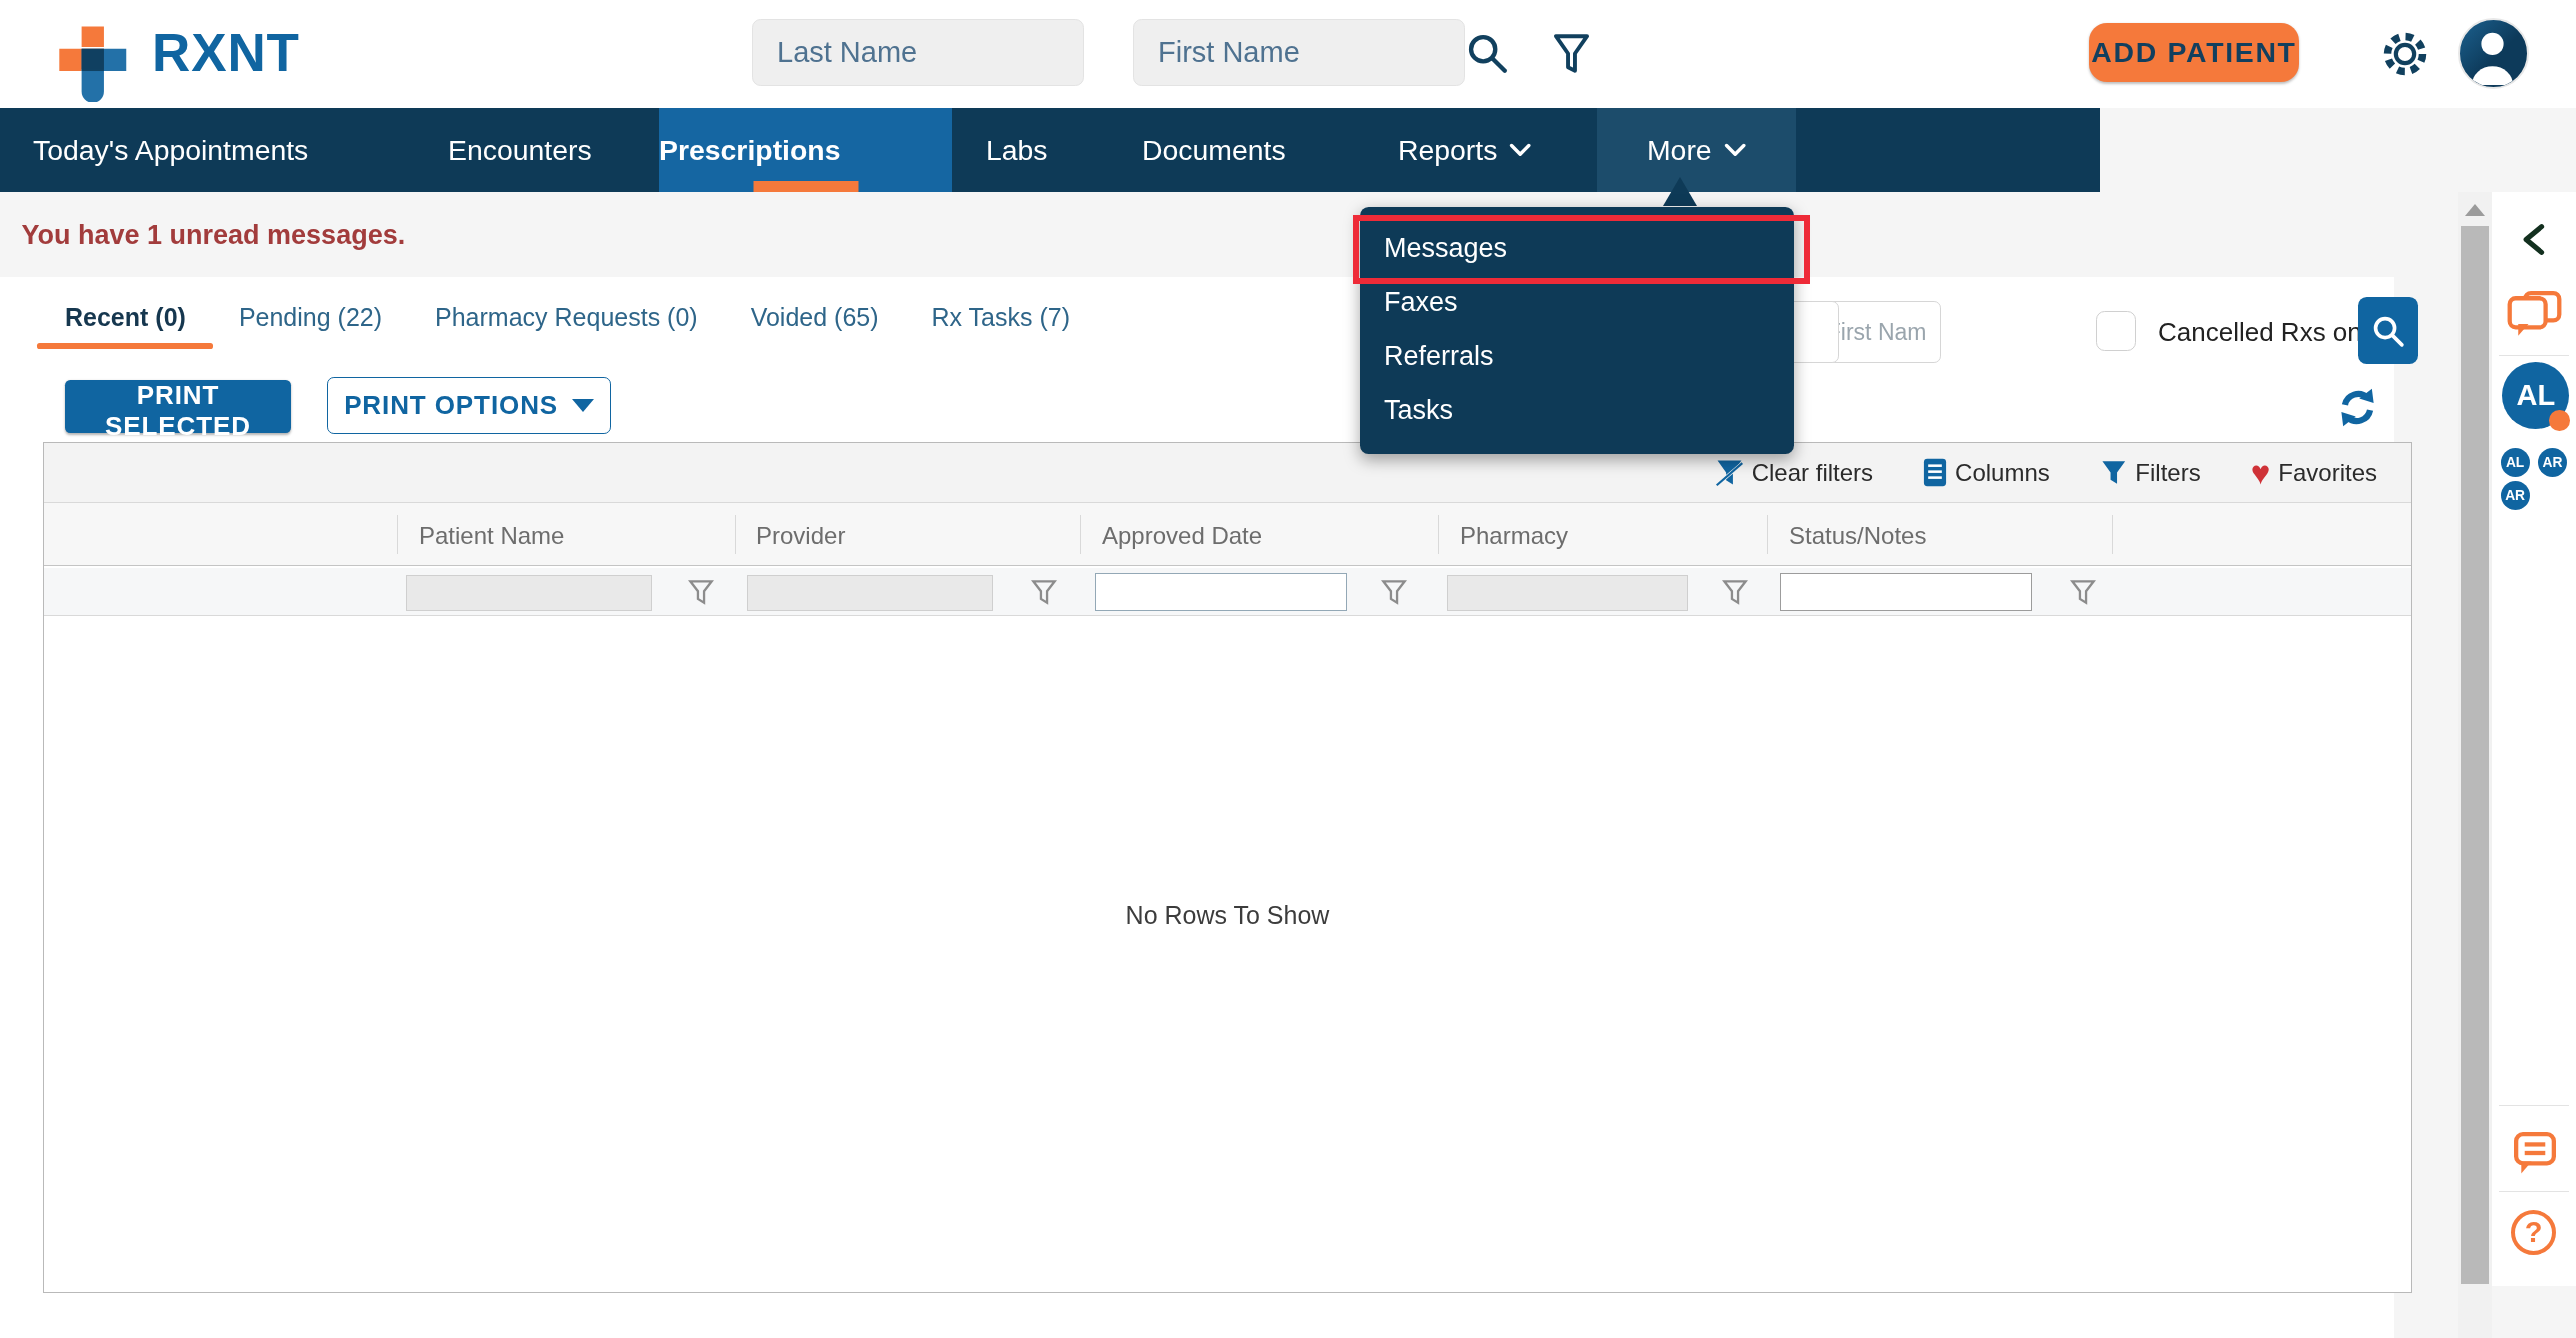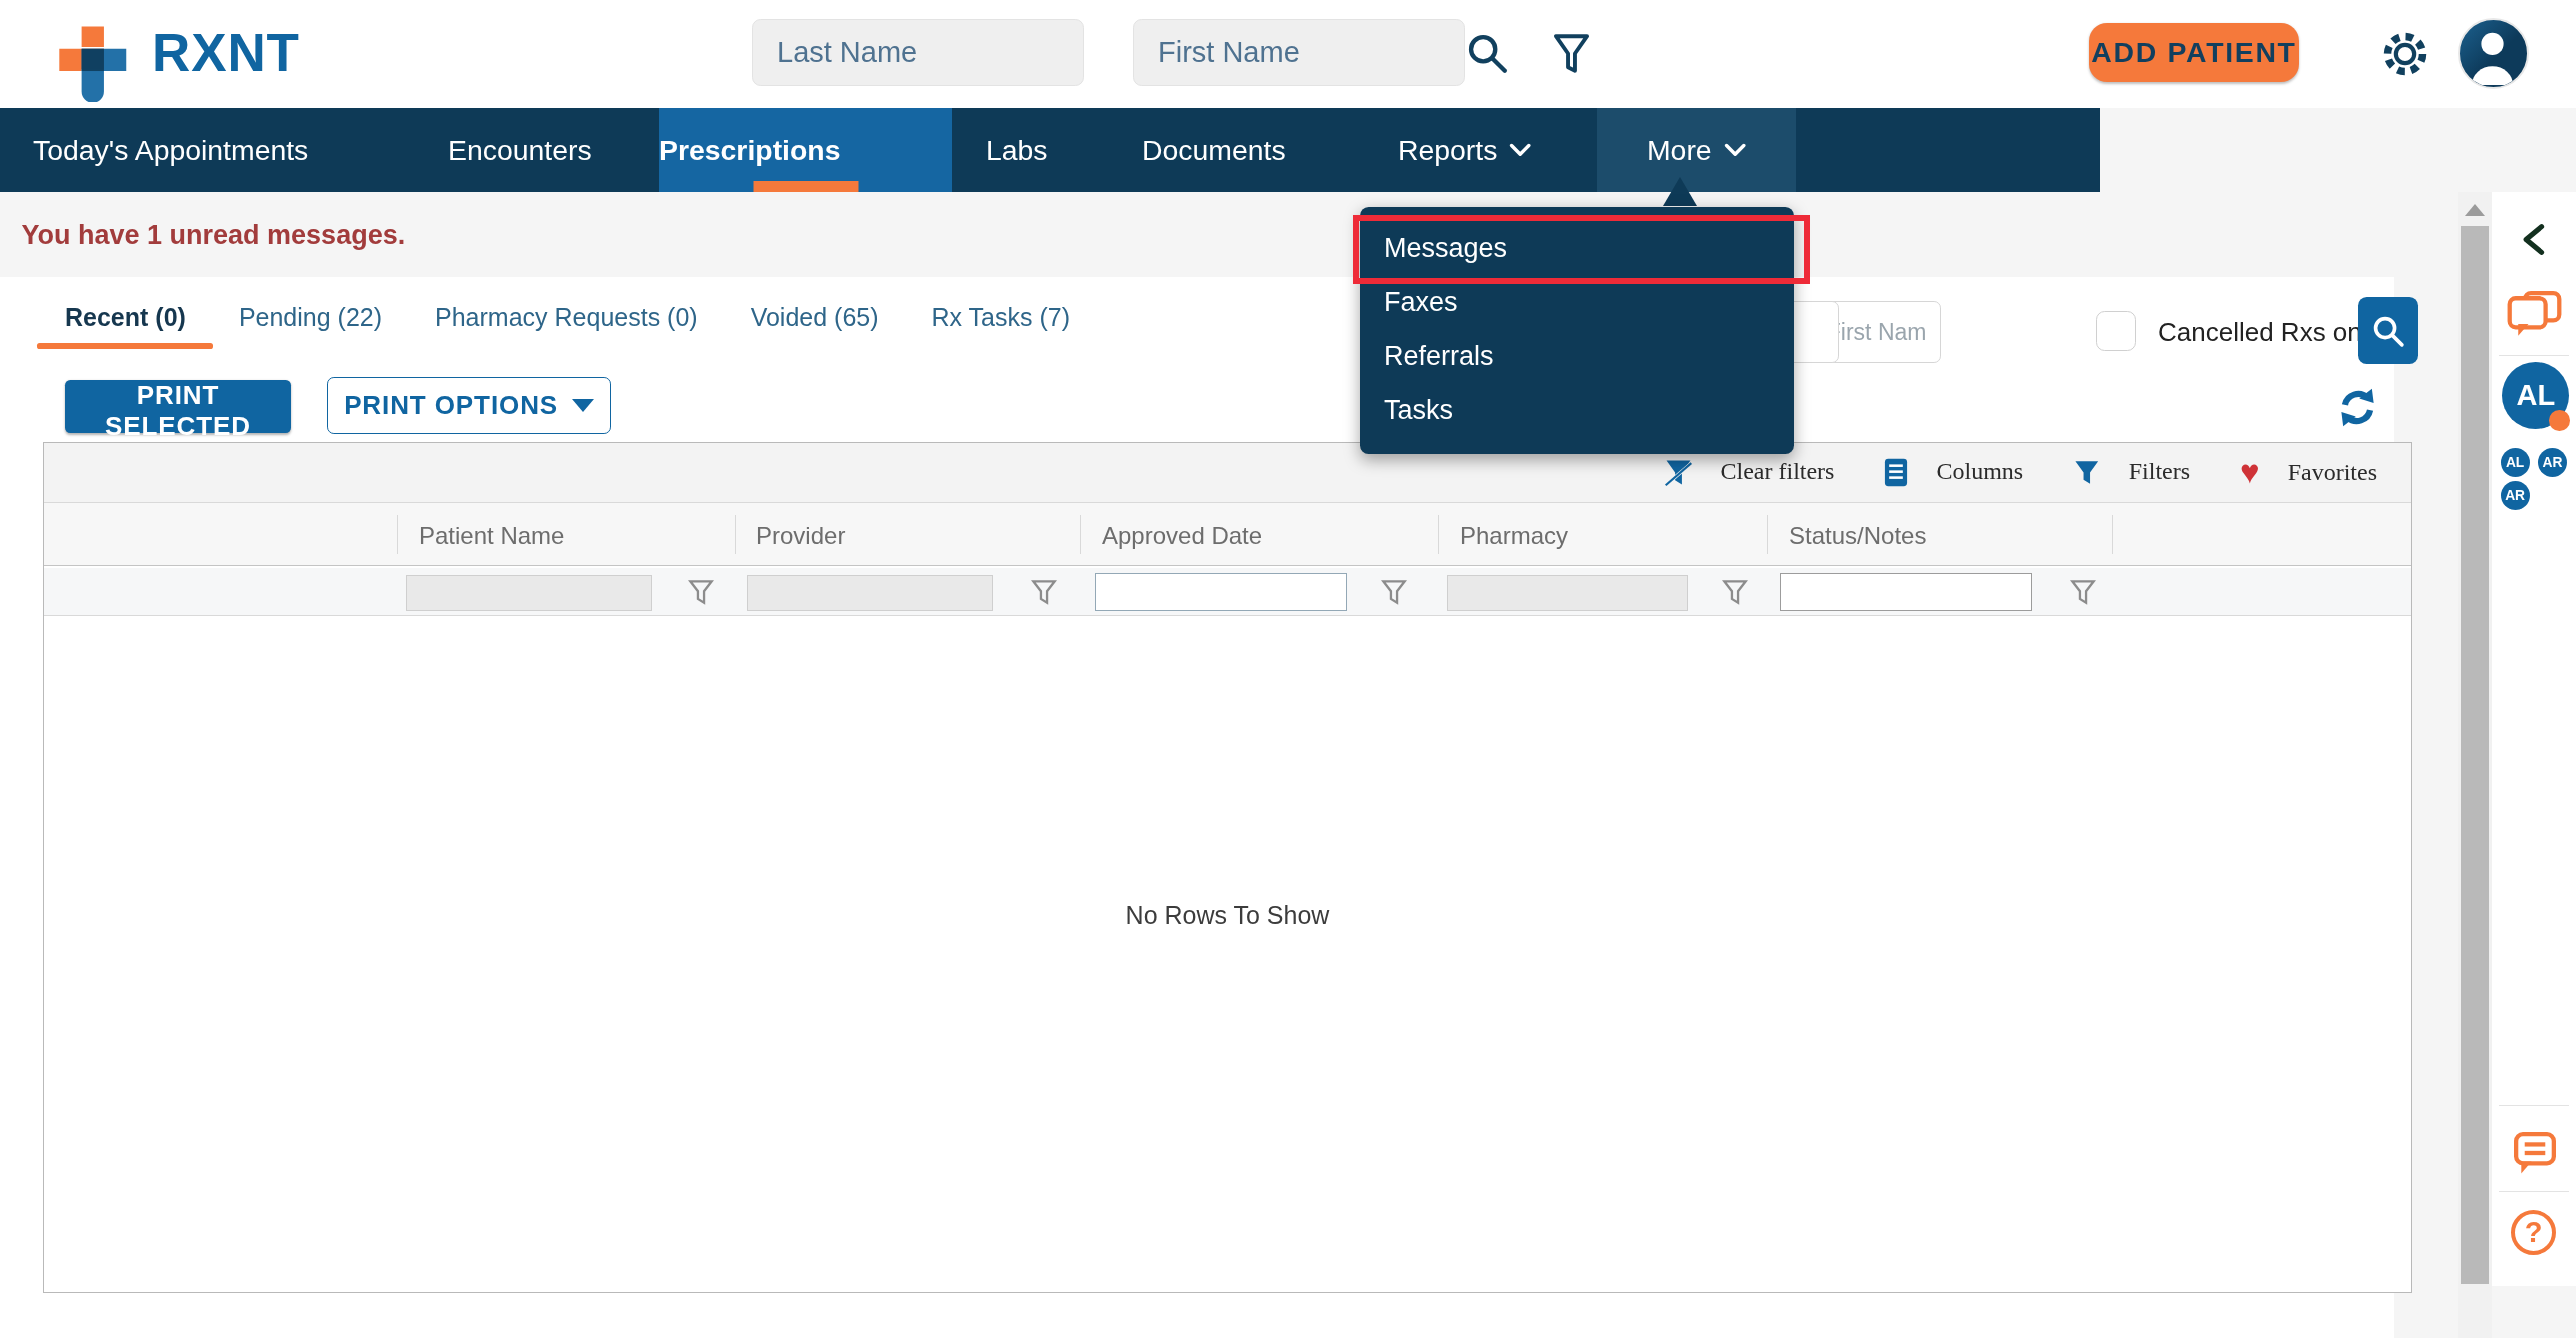--- a/index.html
+++ b/index.html
@@ -55,21 +55,21 @@
     font-family:"Liberation Sans",sans-serif; box-shadow:0 1.7px 2.6px rgba(0,0,0,.3); }
   .btn-outline { position:absolute; left:327px; top:100px; width:284px; height:57px; background:#fff; color:#1065a1;
     border:1.7px solid #1065a1; border-radius:6.9px; font-weight:bold; font-size:26px; letter-spacing:0.9px; cursor:pointer;
     font-family:"Liberation Sans",sans-serif; display:flex; align-items:center; justify-content:center; gap:13.8px; }
   .caret-down { width:0; height:0; border-left:11.2px solid transparent; border-right:11.2px solid transparent; border-top:13.8px solid #1065a1; }
 
   
   .grid { position:absolute; left:43px; top:165px; width:2369px; height:851px; border:1.7px solid #b9b9b9; background:#fff; }
   .grid-toolbar { position:absolute; left:0; top:0; width:100%; height:60px; background:#f3f3f3; border-bottom:0.9px solid #d9d9d9;
     display:flex; align-items:center; justify-content:flex-end; gap:50px; padding-right:34px; font-size:24px; color:#2b2b2b; }
-  .tool-item { display:flex; gap:28px; cursor:pointer;font-family:Liberation Serif, serif; }
+  .tool-item { display:flex; align-items:center; gap:8px; cursor:pointer; }
   .grid-header { position:absolute; left:0; top:60px; width:100%; height:63px; background:#f7f7f7; border-bottom:1.7px solid #c4c4c4;
     font-size:24px; color:#6d6d6d; }
   .col-label { position:absolute; top:19px; }
   .col-sep { position:absolute; top:12px; width:0.9px; height:39px; background:#d9d9d9; }
   .grid-filter { position:absolute; left:0; top:125px; width:100%; height:48px; background:#f6f7f8; border-bottom:0.9px solid #d9d9d9; }
   .f-input-gray { position:absolute; top:6.9px; height:36px; width:246px; background:#e9e9e9; border:0.9px solid #cfcfcf; }
   .f-input-white { position:absolute; top:5.2px; height:38px; width:252px; background:#fff; border:1.7px solid #93a8b6; }
   .f-funnel { position:absolute; top:11.2px; }
   .grid-body { position:absolute; left:0; top:174px; width:100%; height:675px; background:#fff; }
   .empty-text { position:absolute; left:0; top:284px; width:100%; text-align:center; font-size:25px; color:#3c3c3c; }

